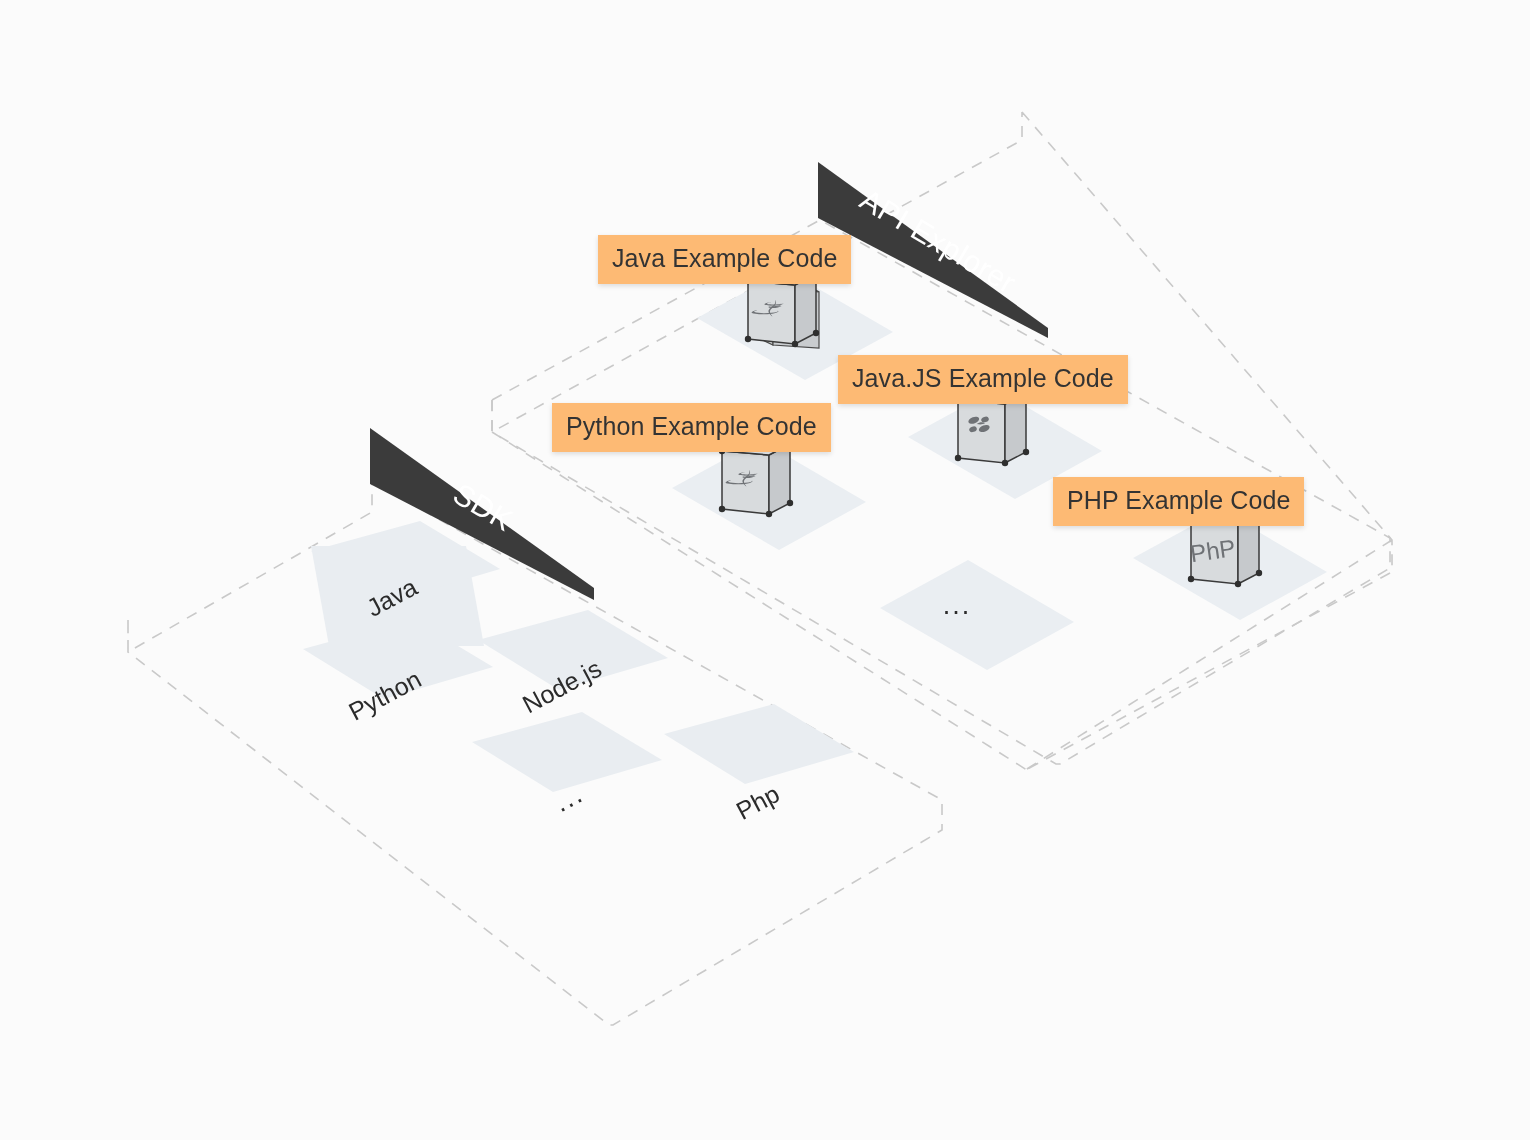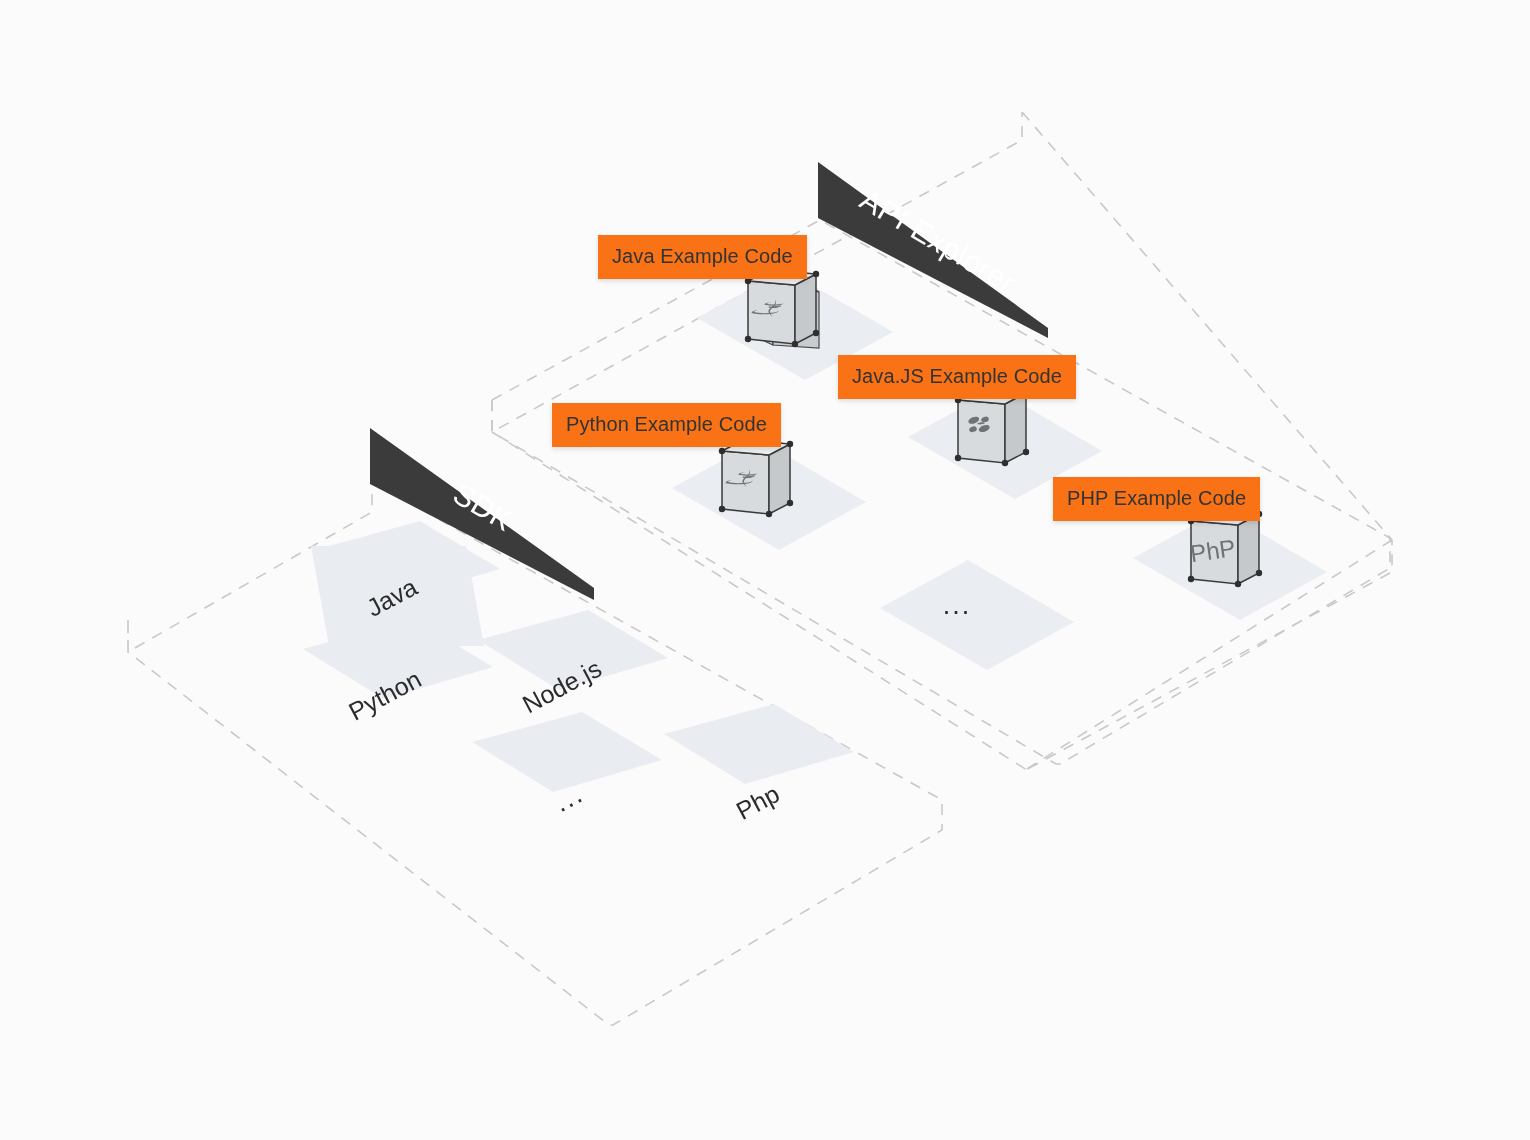--- a/index.html
+++ b/index.html
@@ -20,23 +20,23 @@
     background: #fbfbfb;
   }
   #scene {
     position: absolute;
     inset: 0;
     width: 1530px;
     height: 1140px;
   }
   .iso-label {
     position: absolute;
-    background: #f97316;
+    background: #fdba74;
     color: #333333;
-    font-size: 20px;
+    font-size: 25px;
     line-height: 1;
     letter-spacing: 0.1px;
     padding: 11px 14px 13px 14px;
     white-space: nowrap;
     box-shadow: 0 2px 5px rgba(0,0,0,0.13);
     font-family: "Liberation Sans", sans-serif;
   }
   .banner-text {
     fill: #ffffff;
     font-size: 30px;

